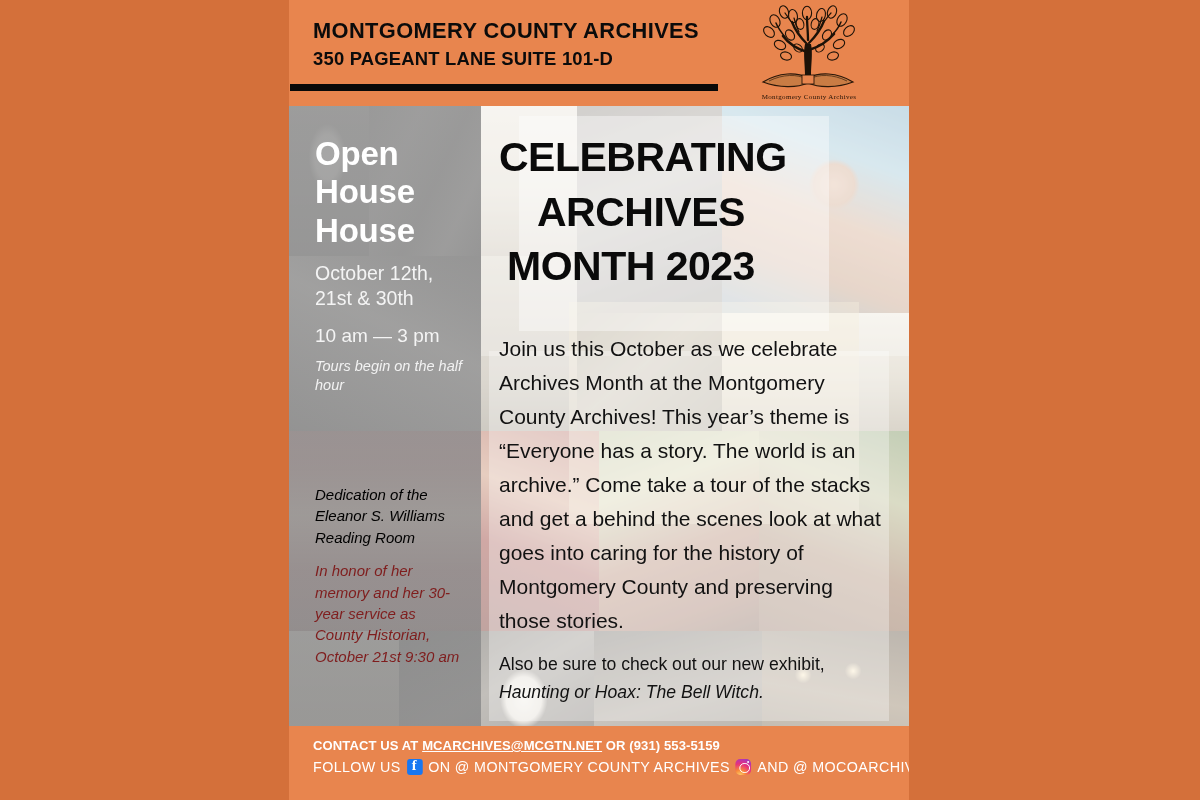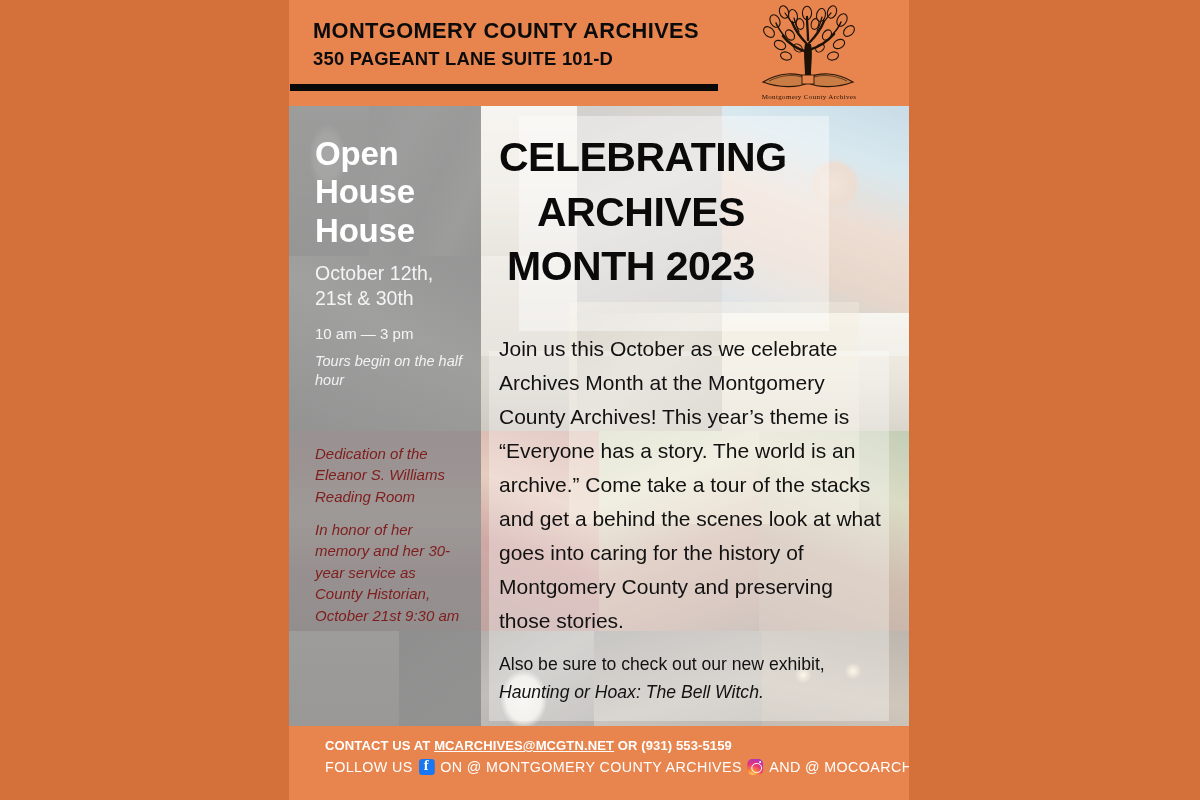--- a/index.html
+++ b/index.html
@@ -213,37 +213,37 @@
     letter-spacing: -0.2px;
   }
   .dates {
     margin-top: 11px;
     font-size: 19.5px;
     line-height: 1.28;
     color: #f4f4f4;
   }
   .hours {
     margin-top: 13px;
-    font-size: 15px;
+    font-size: 19px;
     line-height: 1.28;
     color: #f4f4f4;
   }
   .tours {
     margin-top: 9px;
     font-size: 14.5px;
     font-style: italic;
     line-height: 1.34;
     color: #f2f2f2;
   }
   .ded {
-    margin-top: 52px;
+    margin-top: 88px;
     font-size: 15px;
     font-style: italic;
     line-height: 1.43;
-    color: #7f1d1d;
+    color: #000000;
   }
   .honor {
     margin-top: 12px;
     font-size: 15px;
     font-style: italic;
     line-height: 1.43;
     color: #7f1d1d;
   }
 
   
@@ -270,21 +270,21 @@
     color: #121212;
   }
   .para2 { margin-top: 12px; font-size: 17.6px; line-height: 1.62; color:#121212; }
   .exhibit-title { font-style: italic; display:block; }
 
   
   #footer {
     position: absolute;
     left: 0; top: 726px; width: 620px; height: 74px;
     background: #e8854e;
-    padding: 12px 0 0 36px;
+    padding: 12px 0 0 24px;
   }
   .contact-line {
     font-family: "Liberation Sans", sans-serif;
     font-weight: bold;
     font-size: 13.6px;
     color: #ffffff;
     letter-spacing: 0.1px;
     white-space: nowrap;
     transform: scaleX(0.96);
     transform-origin: left center;

